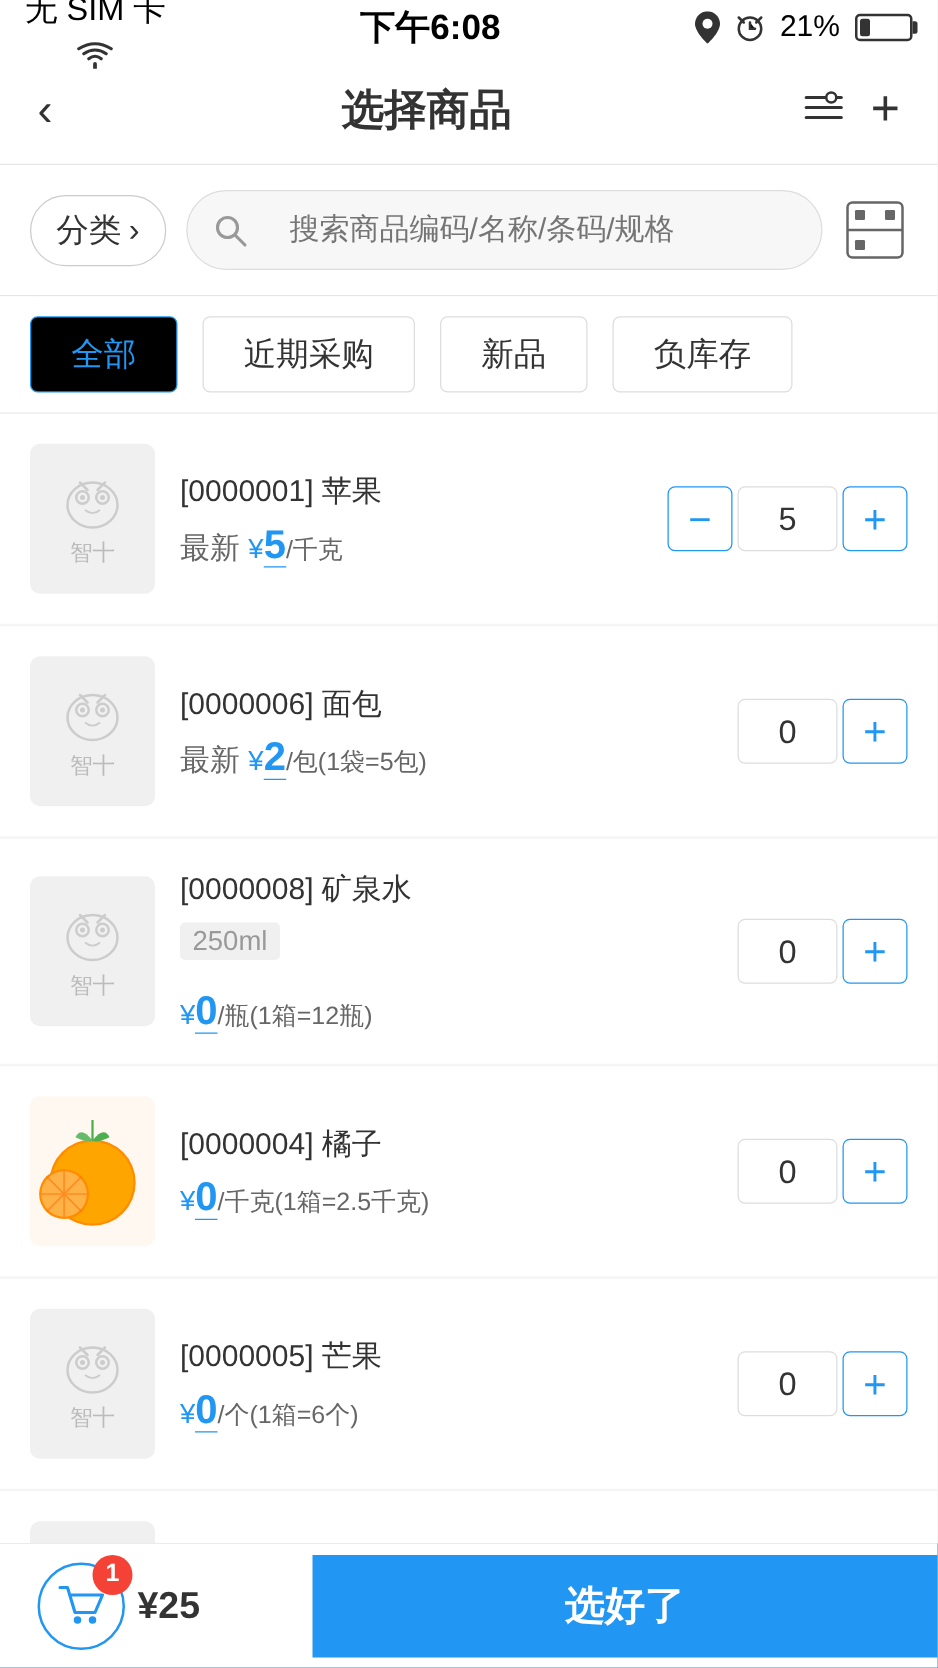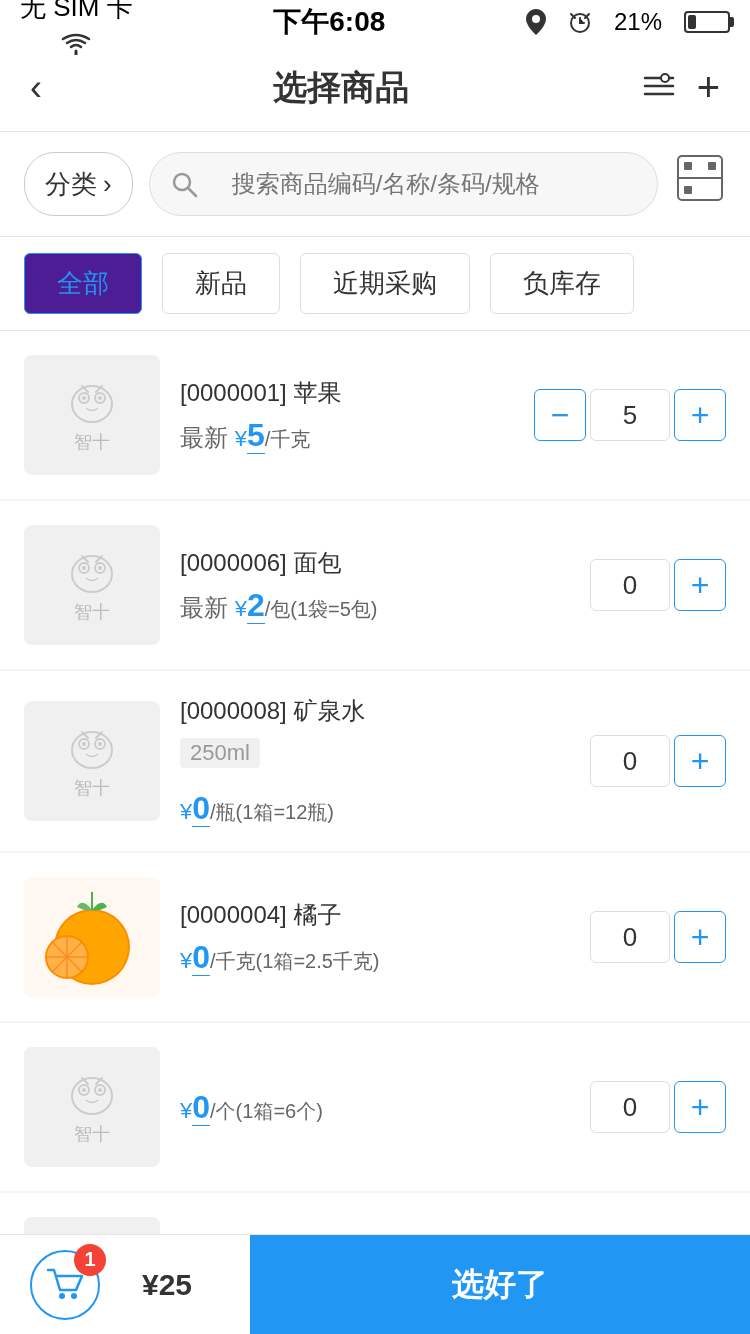--- a/index.html
+++ b/index.html
@@ -27,21 +27,21 @@
     }
     .status-left {
       display: flex;
       align-items: center;
       gap: 8px;
       flex-direction: column;
     }
     .status-right {
       display: flex;
       align-items: center;
-      gap: 22px;
+      gap: 12px;
       font-size: 24px;
     }
     .battery-icon {
       width: 46px;
       height: 22px;
       border: 2px solid #333;
       border-radius: 4px;
       position: relative;
       display: inline-flex;
       align-items: center;
@@ -89,20 +89,21 @@
       font-size: 36px;
       color: #333;
       cursor: pointer;
     }
 
     
     .filter-bar {
       background: #fff;
       padding: 20px 24px;
       display: flex;
+      align-items: center;
       gap: 16px;
       border-bottom: 1px solid #e5e5e5;
     }
     .category-btn {
       border: 1px solid #ccc;
       border-radius: 30px;
       padding: 10px 20px;
       font-size: 26px;
       color: #333;
       background: #fff;
@@ -146,38 +147,38 @@
       border-radius: 6px;
       font-size: 26px;
       cursor: pointer;
       border: 1px solid #ddd;
       background: #fff;
       color: #333;
     }
     .tab-btn.active {
       border-color: #2196f3;
       color: #2196f3;
-      background: #4c1d95;
+      background: #000000;
     }
 
     
     .product-list {
       background: #f5f5f5;
       flex: 1;
     }
     .product-item {
       background: #fff;
       margin-bottom: 2px;
       padding: 24px;
       display: flex;
       align-items: center;
       gap: 20px;
     }
     .product-image {
-      width: 136px;
+      width: 100px;
       height: 120px;
       background: #f0f0f0;
       border-radius: 8px;
       display: flex;
       align-items: center;
       justify-content: center;
       flex-shrink: 0;
       overflow: hidden;
     }
     .owl-logo {
@@ -319,25 +320,24 @@
       font-size: 20px;
       display: flex;
       align-items: center;
       justify-content: center;
       font-weight: 600;
     }
     .cart-total {
       font-size: 30px;
       font-weight: 600;
       color: #333;
-      margin-left: 32px;
     }
     .confirm-btn {
       flex: 1;
-      height: 100px;
+      height: 82px;
       background: #2196f3;
       color: #fff;
       font-size: 32px;
       font-weight: 600;
       border: none;
       cursor: pointer;
       display: flex;
       align-items: center;
       justify-content: center;
     }
@@ -406,22 +406,22 @@
     <rect x="4" y="4" width="44" height="44" rx="4" fill="none" stroke="#666" stroke-width="2"></rect>
     <line x1="4" y1="26" x2="48" y2="26" stroke="#666" stroke-width="2"></line>
     <rect x="10" y="10" width="8" height="8" fill="#666" rx="1"></rect>
     <rect x="34" y="10" width="8" height="8" fill="#666" rx="1"></rect>
     <rect x="10" y="34" width="8" height="8" fill="#666" rx="1"></rect>
   </svg>
 </div>
 
 <div class="tabs">
   <button class="tab-btn active">全部</button>
+  <button class="tab-btn">近期采购</button>
   <button class="tab-btn">新品</button>
-  <button class="tab-btn">近期采购</button>
   <button class="tab-btn">负库存</button>
 </div>
 
 <div class="product-list">
 
   <div class="product-item">
     <div class="product-image">
       <div class="owl-logo">
         <svg width="60" height="50" viewBox="0 0 60 50">
           <ellipse cx="30" cy="28" rx="20" ry="18" fill="none" stroke="#ccc" stroke-width="2"></ellipse>
@@ -540,20 +540,21 @@
           <circle cx="38" cy="22" r="5" fill="none" stroke="#ccc" stroke-width="2"></circle>
           <circle cx="22" cy="22" r="2" fill="#ccc"></circle>
           <circle cx="38" cy="22" r="2" fill="#ccc"></circle>
           <path d="M24 32 Q30 37 36 32" fill="none" stroke="#ccc" stroke-width="1.5"></path>
           <path d="M20 10 L26 16 M40 10 L34 16" stroke="#ccc" stroke-width="2" stroke-linecap="round"></path>
         </svg>
         <span class="owl-text">智十</span>
       </div>
     </div>
     <div class="product-info">
+      <div class="product-name">[0000005] 芒果</div>
       <div class="product-price">
         <span class="currency">¥</span><span class="price-val">0</span><span class="unit">/个(1箱=6个)</span>
       </div>
     </div>
     <div class="qty-control">
       <input class="qty-input" type="text" value="0" style="">
       <button class="qty-btn">+</button>
     </div>
   </div>
 

